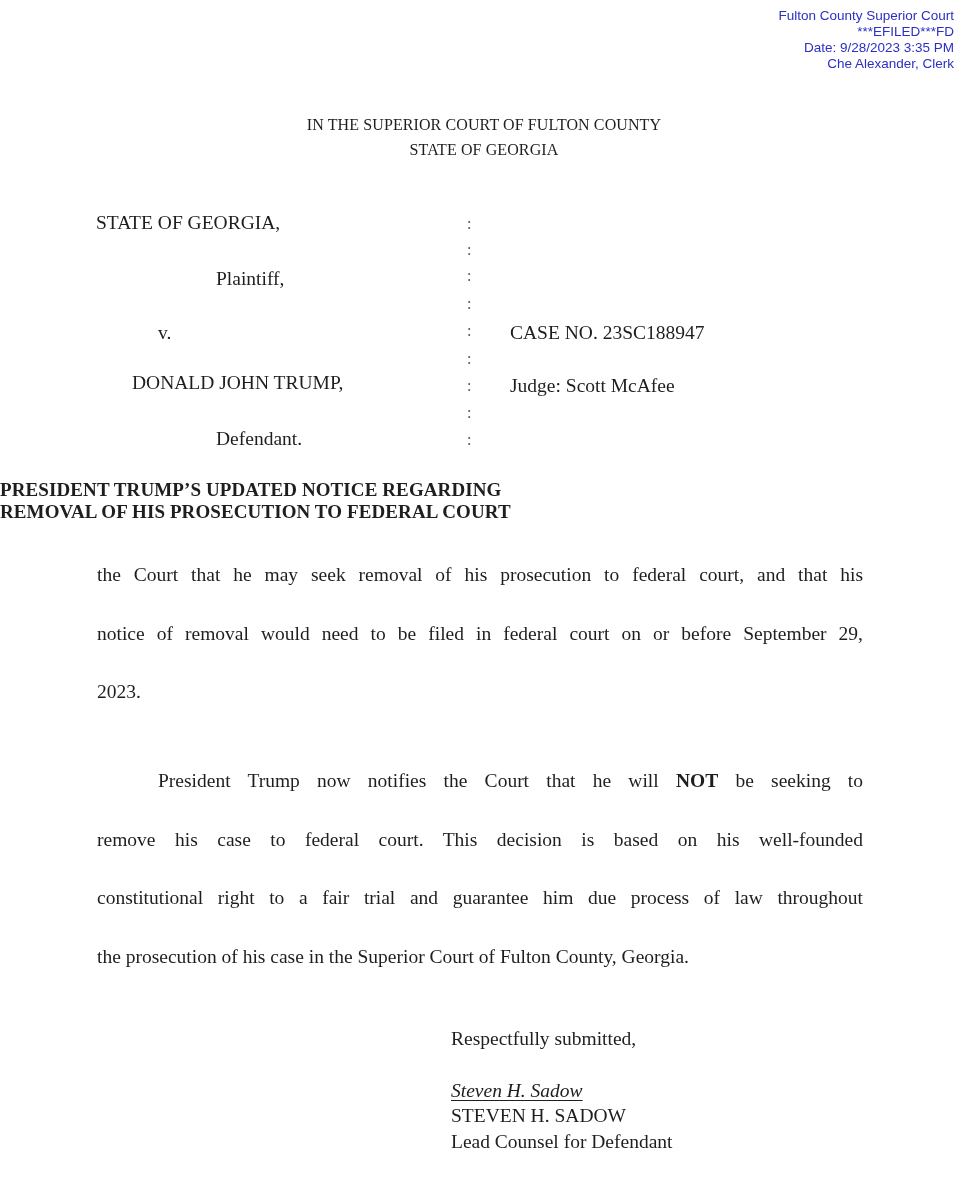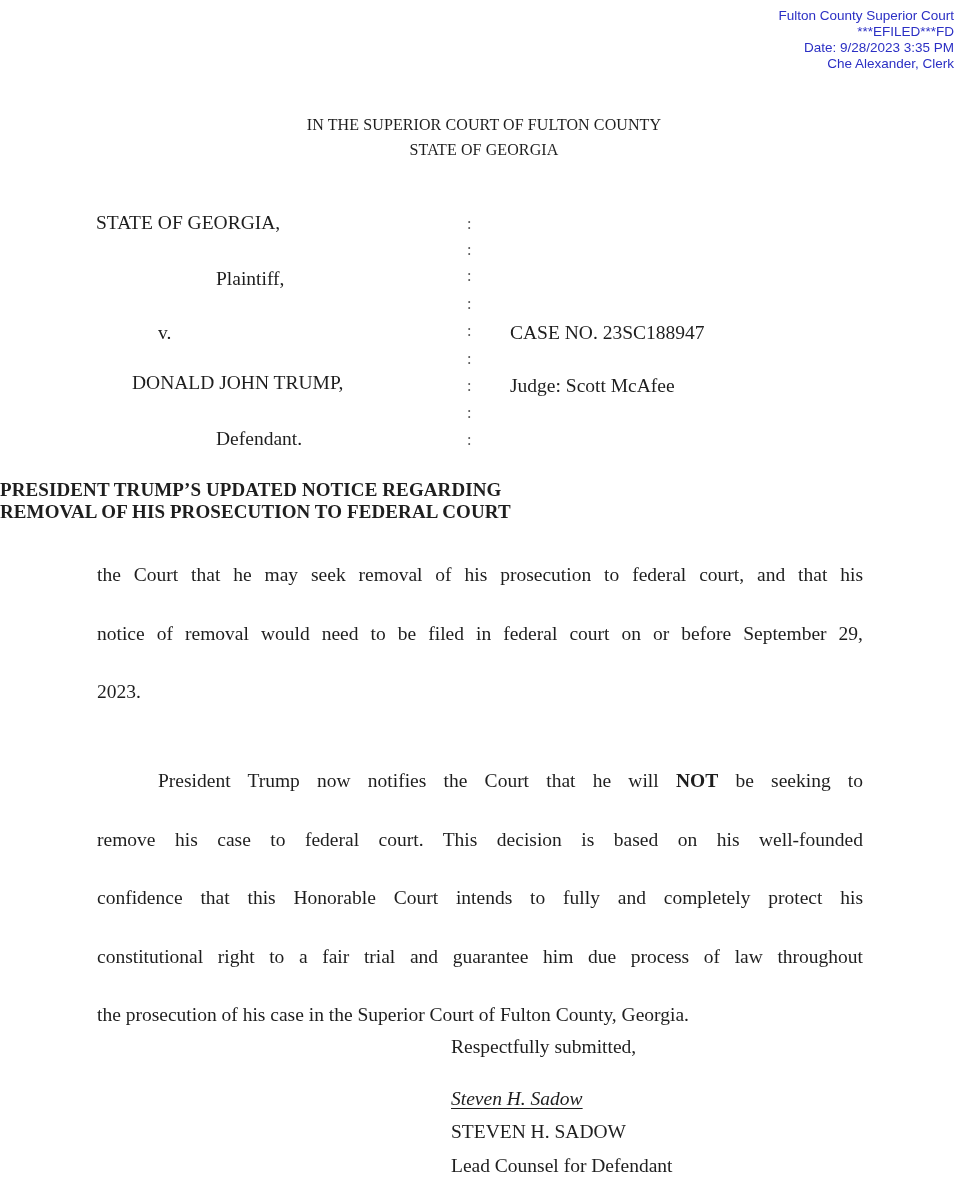--- a/index.html
+++ b/index.html
@@ -106,21 +106,20 @@
 
     .signature-block {
       position: absolute;
       left: 451px;
       top: 1026px;
       font-size: 19.5px;
       line-height: 25.5px;
     }
     .sig-line {
       white-space: nowrap;
-      margin-top: 8px;
     }
     .sig-script {
       font-style: italic;
       text-decoration: underline;
       text-underline-offset: 3px;
       margin-top: 26px;
     }
     .bold { font-weight: bold; }
   </style>
 </head>
@@ -168,21 +167,20 @@
 
 <div class="body-para" style="top:546px;">
   <span class="line">the Court that he may seek removal of his prosecution to federal court, and that his</span>
   <span class="line">notice of removal would need to be filed in federal court on or before September 29,</span>
   <span class="line last">2023.</span>
 </div>
 
 <div class="body-para" style="top:752px;">
   <span class="line"><span class="indent"></span><span>President Trump now notifies the Court that he will</span> <span class="bold">NOT</span> <span>be seeking to</span></span>
   <span class="line">remove his case to federal court. This decision is based on his well-founded</span>
-  <span class="line">confidence that this Honorable Court intends to fully and completely protect his</span>
   <span class="line">constitutional right to a fair trial and guarantee him due process of law throughout</span>
   <span class="line last">the prosecution of his case in the Superior Court of Fulton County, Georgia.</span>
 </div>
 
 <div class="signature-block">
   <div class="sig-line">Respectfully submitted,</div>
   <div class="sig-line sig-script">Steven H. Sadow</div>
   <div class="sig-line">STEVEN H. SADOW</div>
   <div class="sig-line">Lead Counsel for Defendant</div>
 </div>

